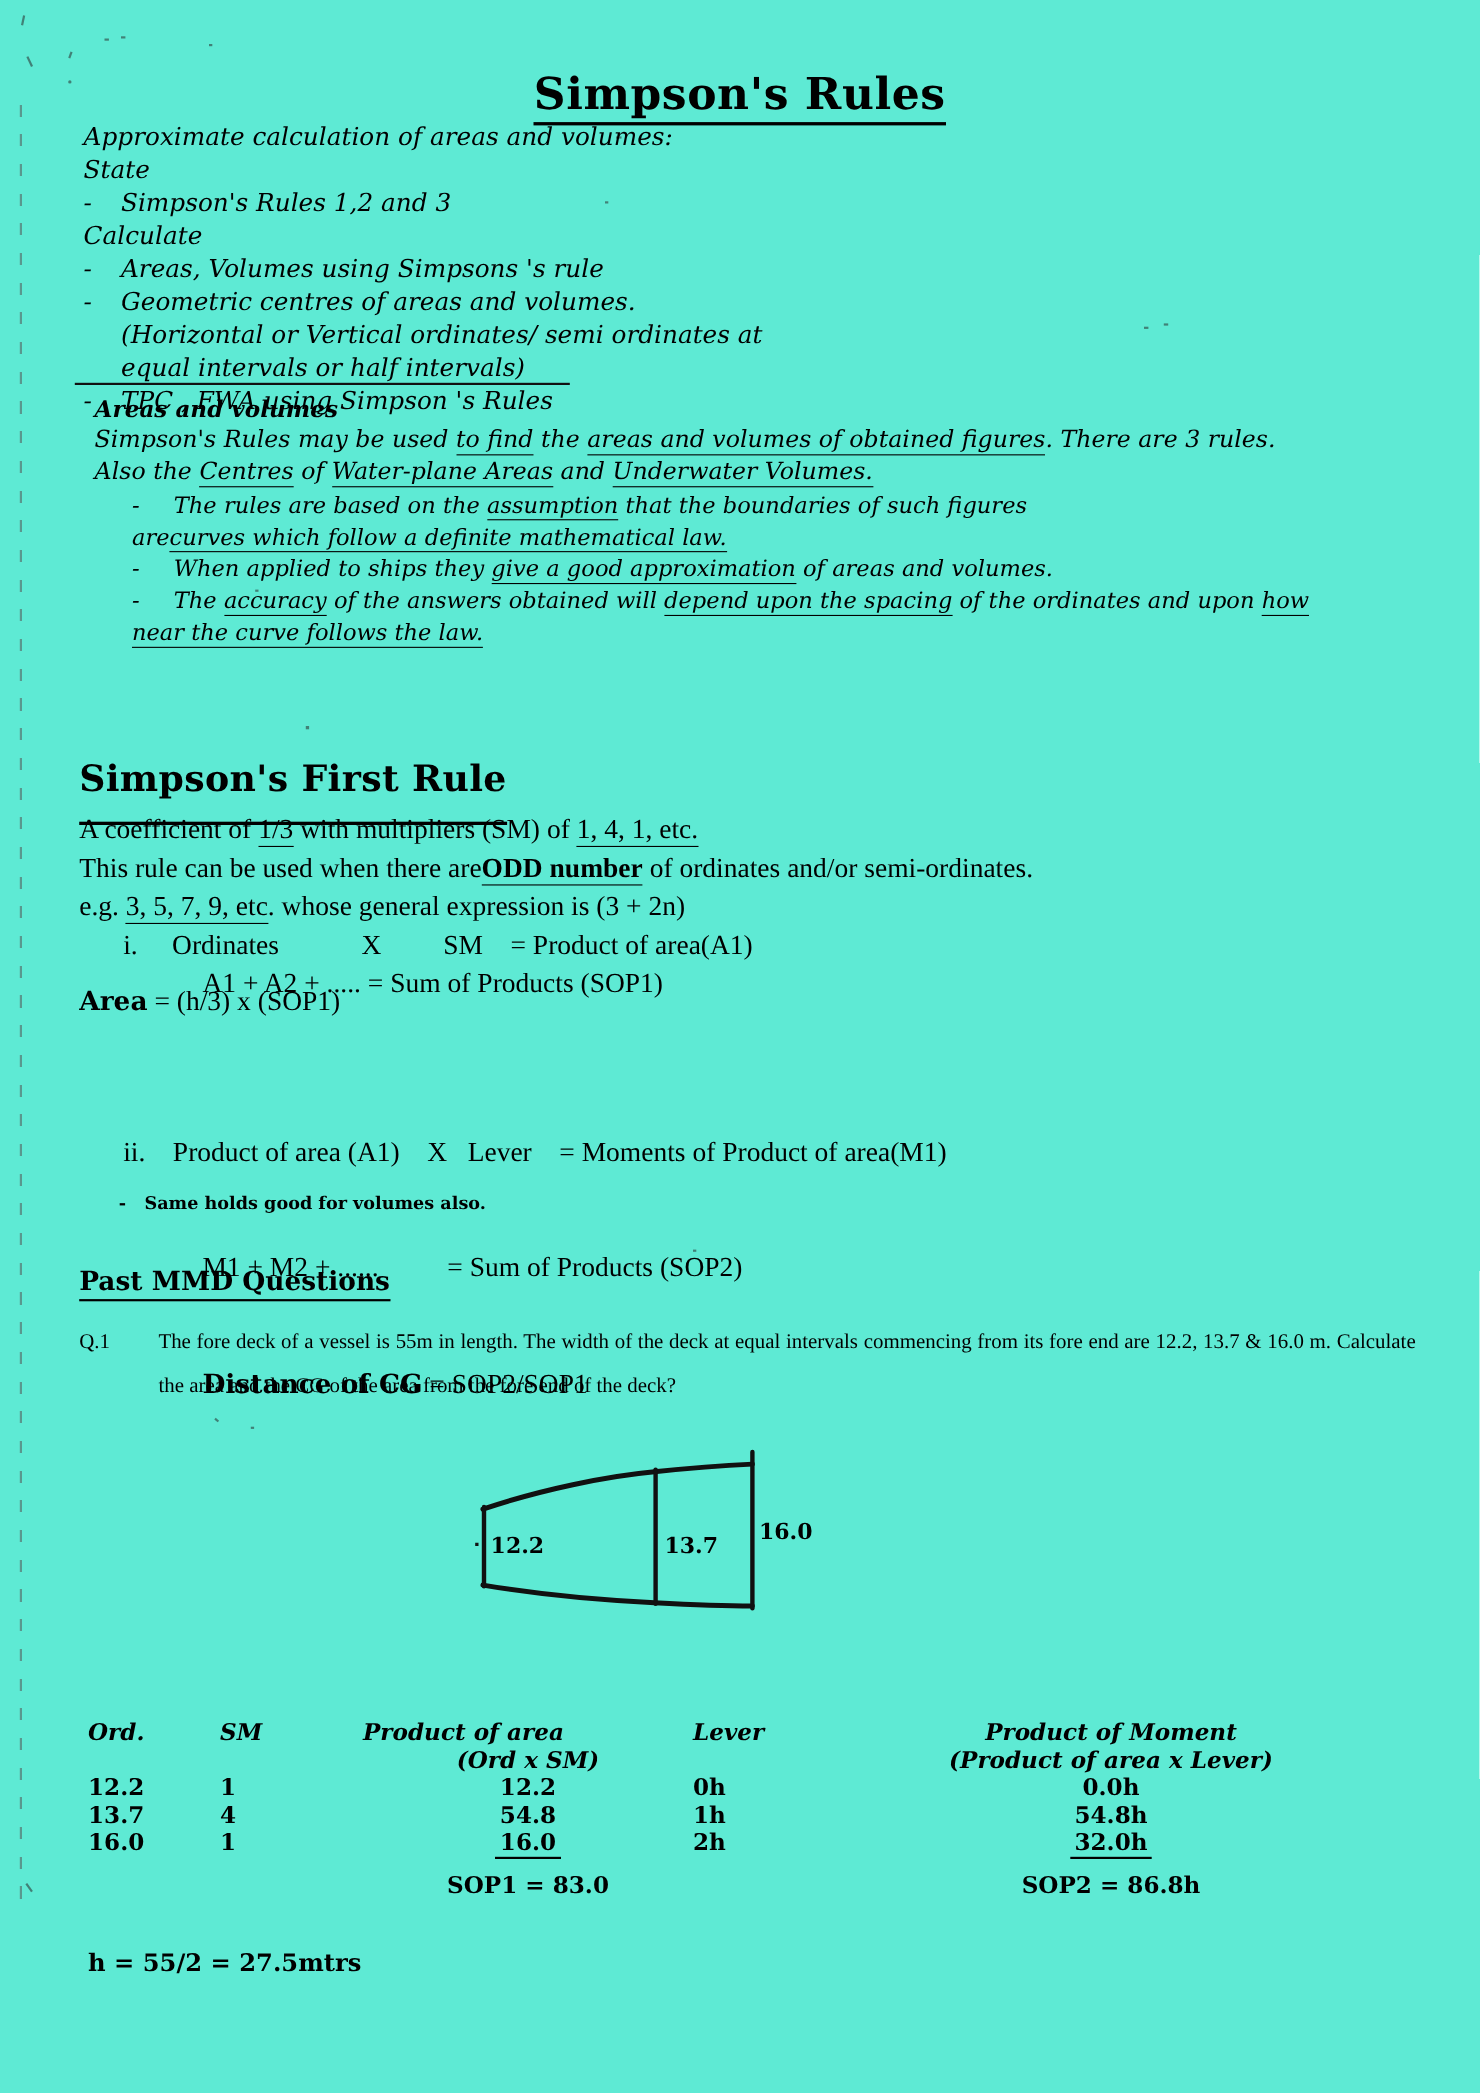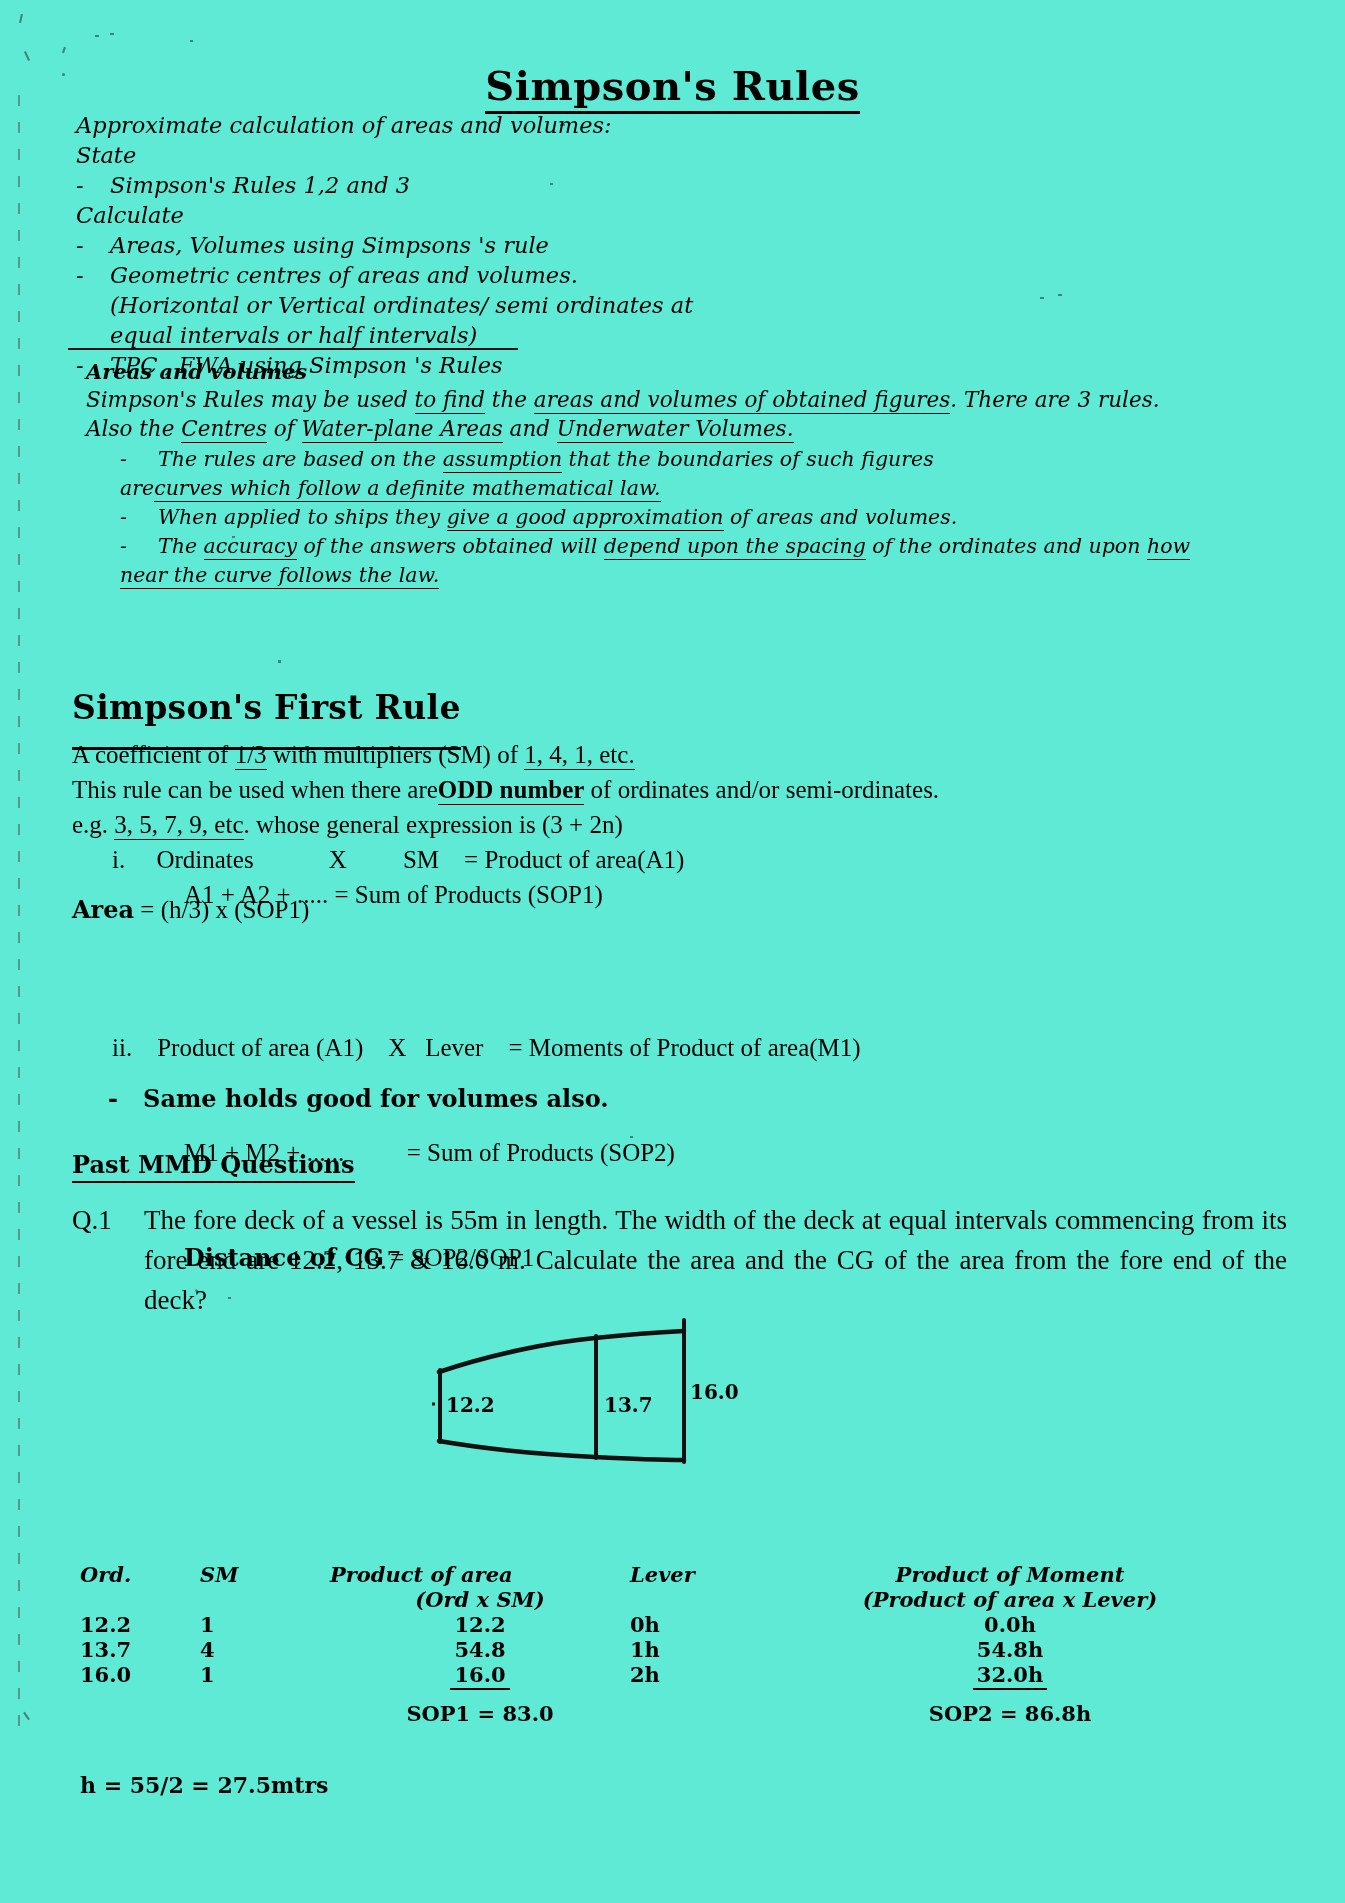--- a/index.html
+++ b/index.html
@@ -180,42 +180,42 @@
     white-space: pre;
   }
   .part2 b { font-family: "DejaVu Serif", serif; font-weight: bold; font-size: 24px; }
 
   .sameholds {
     position: absolute;
     left: 108px;
     top: 1084px;
     font-family: "DejaVu Serif", serif;
     font-weight: bold;
-    font-size: 24px;
+    font-size: 16px;
     white-space: pre;
     text-align: center;
   }
 
   .pastq {
     position: absolute;
     left: 72px;
     top: 1150px;
     font-family: "DejaVu Serif", serif;
     font-weight: bold;
     font-size: 24px;
   }
   .pastq span { border-bottom: 2px solid #000; padding-bottom: 2px; }
 
   .q1 {
     position: absolute;
     left: 72px;
     top: 1200px;
     width: 1215px;
     font-family: "Liberation Serif", serif;
-    font-size: 27px;
+    font-size: 19px;
     line-height: 40px;
   }
   .q1 .qnum {
     position: absolute;
     left: 0;
     top: 0;
   }
   .q1 .qtext {
     display: block;
     padding-left: 72px;

